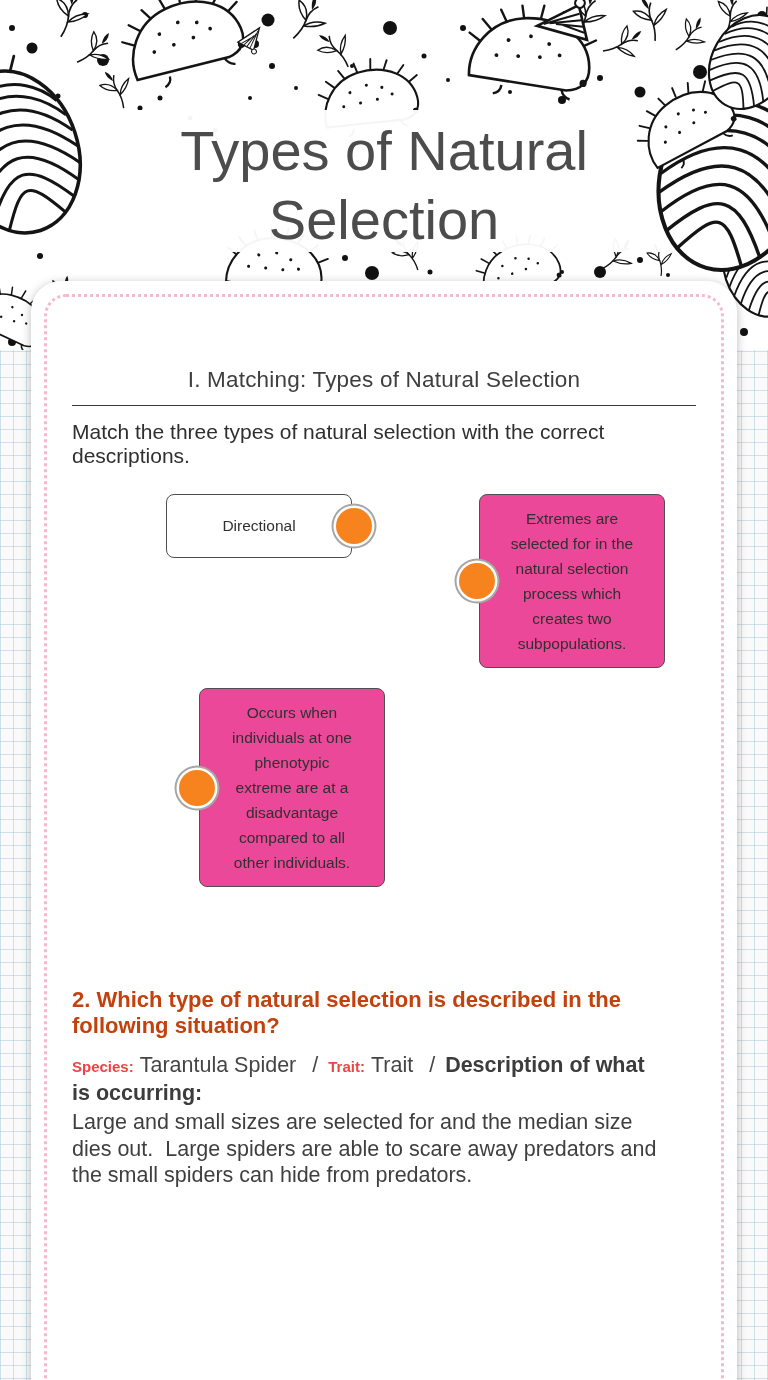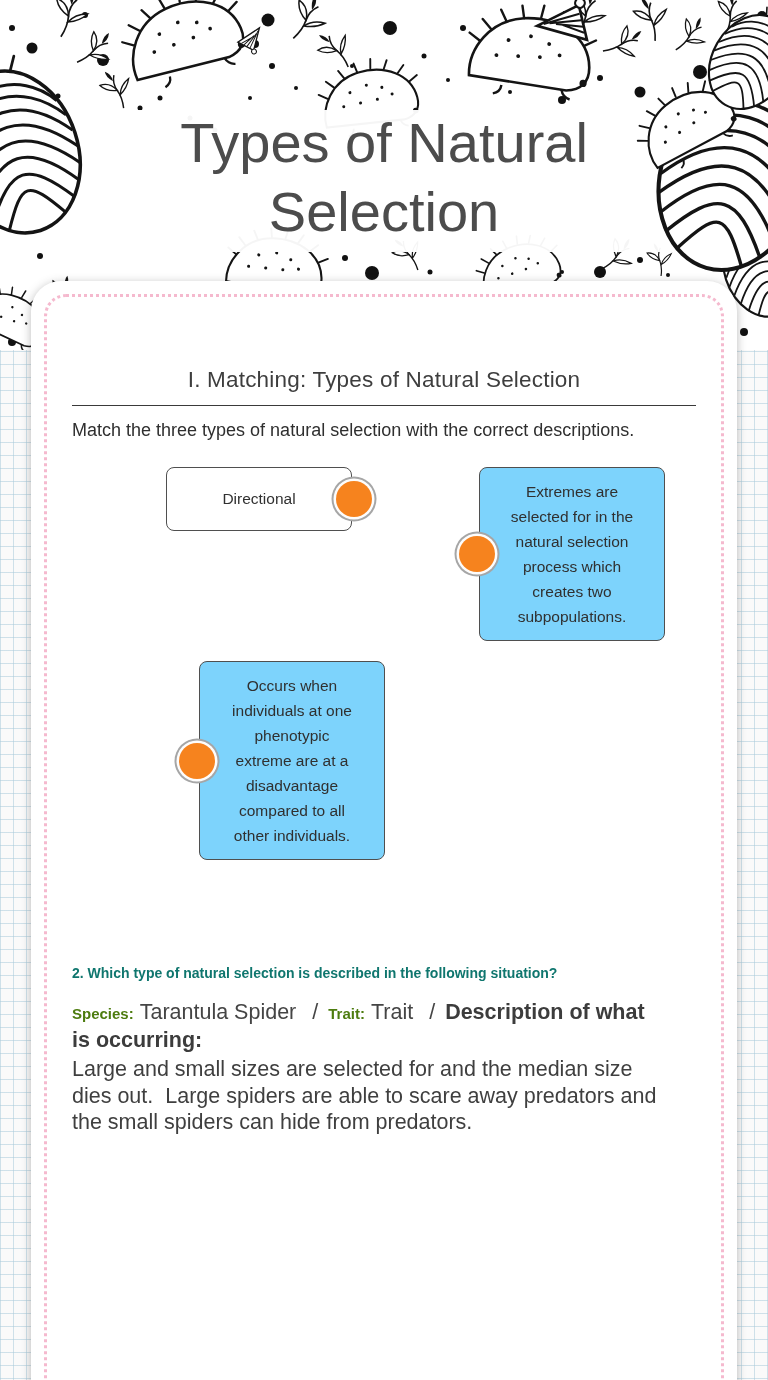--- a/index.html
+++ b/index.html
@@ -13,63 +13,63 @@
     background-size:13px 13px,13px 13px;
   }
   
   .header{position:absolute;top:0;left:0;width:768px;height:350px;background:#fff;overflow:hidden;}
   .header svg{position:absolute;top:0;left:0;}
   .title{
     position:absolute;top:108px;left:0;width:768px;margin:0;
     text-align:center;font-size:56px;line-height:69px;font-weight:400;
     color:#4c4c4c;z-index:3;
   }
-  .title-inner{display:inline-block;max-width:600px;}
+  .title-inner{display:inline-block;max-width:600px;margin-top:8px;}
   
   .card{
     position:absolute;left:31px;top:281px;width:706px;height:1250px;
     background:#fff;border-radius:30px;box-shadow:0 2px 10px rgba(60,60,60,.35);
     z-index:5;box-sizing:border-box;
   }
   .pink-border{
     position:absolute;left:13px;right:13px;top:13px;height:1300px;
     border:3px dotted #f5b9ce;border-radius:22px;pointer-events:none;
   }
   .content{position:relative;padding:86px 41px 0 41px;color:#3a3a3a;}
   .section-title{margin:0;font-size:22.5px;font-weight:400;color:#3e3e3e;letter-spacing:.2px;text-align:center;}
   .content hr{border:none;border-top:1.6px solid #3a3a3a;margin:12px 0 0 0;}
-  .instruction{margin:14px 0 8px 0;font-size:18px;font-weight:500;color:#2f2f2f;}
+  .instruction{margin:14px 0 8px 0;font-size:21px;font-weight:500;color:#2f2f2f;}
   
   .match-area{margin-top:26px;}
   .match-row{display:flex;align-items:flex-start;margin-bottom:20px;}
   .term-wrap{margin-left:62px;width:186px;position:relative;flex:none;padding-left:32px;}
   .term-box{
     box-sizing:border-box;width:186px;height:64px;border:1px solid #4f4f4f;border-radius:8px;
     display:flex;align-items:center;justify-content:center;
     font-size:15.5px;font-weight:500;color:#303030;background:#fff;
   }
   .desc-wrap{margin-left:127px;width:186px;position:relative;flex:none;}
   .desc-box{
     box-sizing:border-box;width:186px;border:1px solid #4f4f4f;border-radius:8px;
-    padding:11px 28px;text-align:center;background:#7dd3fc;
+    padding:11px 28px;text-align:center;background:#ec4899;
     font-size:15.5px;line-height:25px;font-weight:500;color:#303030;
   }
   .connector{
     position:absolute;width:36px;height:36px;border-radius:50%;
     background:#f6831e;
     box-shadow:0 0 0 2.5px #fdfdfd,0 0 0 4.5px #a6a6a6;
     top:50%;transform:translateY(-50%);cursor:pointer;z-index:2;
   }
   .connector.on-right{right:-20px;}
   .connector.on-left{left:-20px;}
   
   .q2{margin-top:80px;}
-  .q2-heading{margin:0;width:575px;font-size:14px;line-height:26px;font-weight:700;color:#0f766e;}
+  .q2-heading{margin:0;width:575px;font-size:22px;line-height:26px;font-weight:700;color:#c2410c;}
   .q2-meta{margin:13px 0 0 0;width:575px;font-size:21.5px;line-height:27px;font-weight:400;color:#454545;}
-  .q2-meta .lbl{font-size:15px;font-weight:700;color:#4d7c0f;margin-right:6px;}
+  .q2-meta .lbl{font-size:15px;font-weight:700;color:#ef4444;margin-right:6px;}
   .q2-meta .sep{margin:0 10px 0 16px;color:#454545;}
   .q2-meta .desc-lbl{font-size:21.5px;font-weight:700;color:#3c3c3c;}
   .q2-body{margin:2px 0 0 0;width:585px;font-size:21.5px;line-height:26.5px;color:#3f3f3f;white-space:pre-wrap;}
 </style>
 </head>
 <body>
 
 <div class="header">
   <svg width="768" height="350" viewBox="0 0 768 350" aria-hidden="true">
     <defs>

